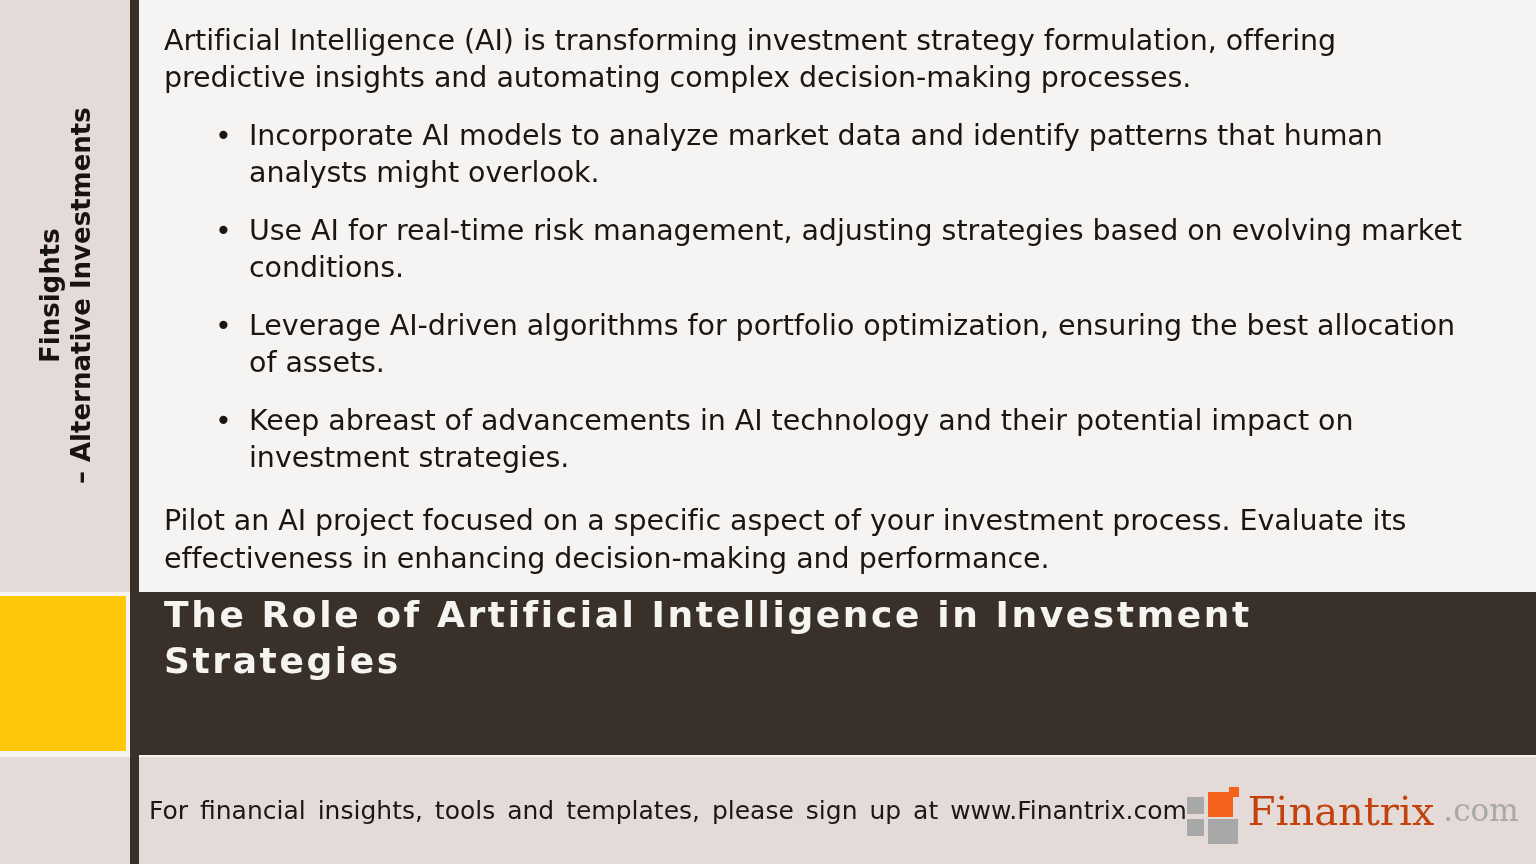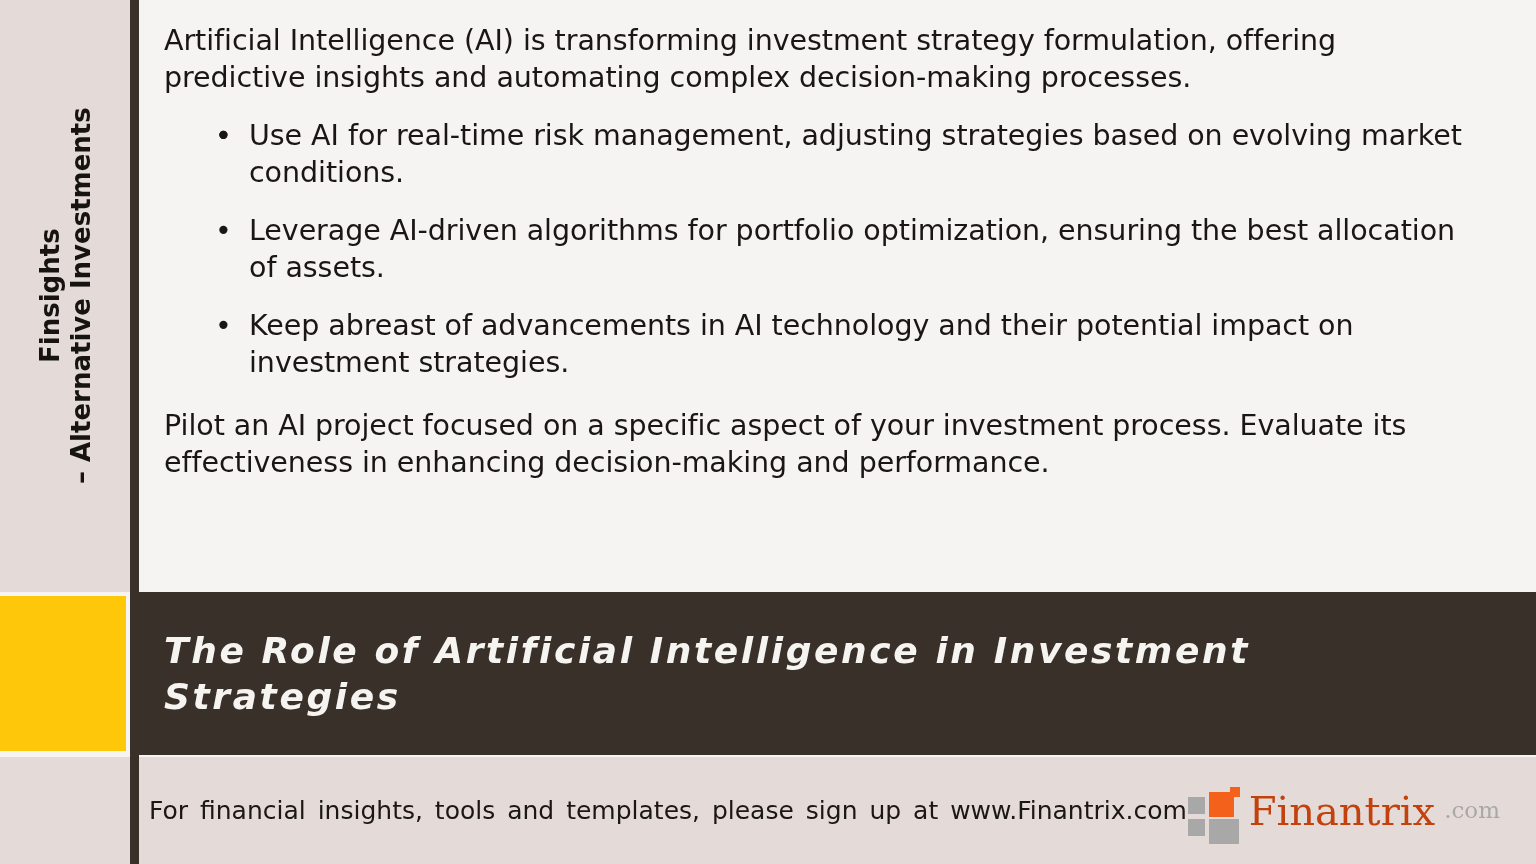--- a/index.html
+++ b/index.html
@@ -106,22 +106,20 @@
     background: #FFC709;
   }
   .title-band {
     position: absolute;
     left: 139px;
     top: 592px;
     width: 1397px;
     height: 163px;
     background: #393029;
     display: flex;
-    align-items: center;
-    font-style: italic;
   }
   .title-text {
     color: #F6F4F1;
     font-family: "DejaVu Sans", sans-serif;
     font-weight: bold;
     font-size: 36px;
     line-height: 1.27;
     letter-spacing: 2.6px;
     padding: 0 40px 0 25px;
     margin: 0;
@@ -174,21 +172,21 @@
   .sq-br { left: 21px; top: 32px; width: 30px; height: 25px; background: #A8A8A8; }
   .logo-word {
     font-family: "DejaVu Serif", serif;
     font-size: 40px;
     color: #c2410c;
     letter-spacing: 0px;
     line-height: 1;
   }
   .logo-tld {
     font-family: "DejaVu Serif", serif;
-    font-size: 23px;
+    font-size: 31px;
     color: #A8A8A8;
     line-height: 1;
   }
 </style>
 </head>
 <body>
 
 <div class="slide">
 
   <div class="left-rail">
@@ -200,20 +198,21 @@
 
   <div class="divider"></div>
 
   <div class="body-panel">
     <div class="body-inner">
       <p class="lead">Artificial Intelligence (AI) is transforming investment strategy formulation, offering predictive insights and automating complex decision-making processes.</p>
 
       <ul class="bullets">
         <li>
           <span class="dot">•</span>
+          <span>Incorporate AI models to analyze market data and identify patterns that human analysts might overlook.</span>
         </li>
         <li>
           <span class="dot">•</span>
           <span>Use AI for real-time risk management, adjusting strategies based on evolving market conditions.</span>
         </li>
         <li>
           <span class="dot">•</span>
           <span>Leverage AI-driven algorithms for portfolio optimization, ensuring the best allocation of assets.</span>
         </li>
         <li>

